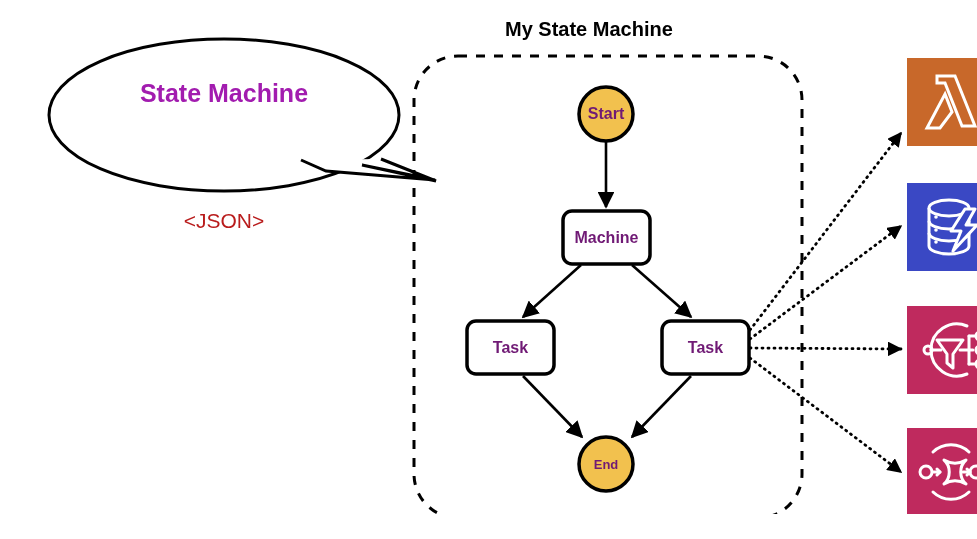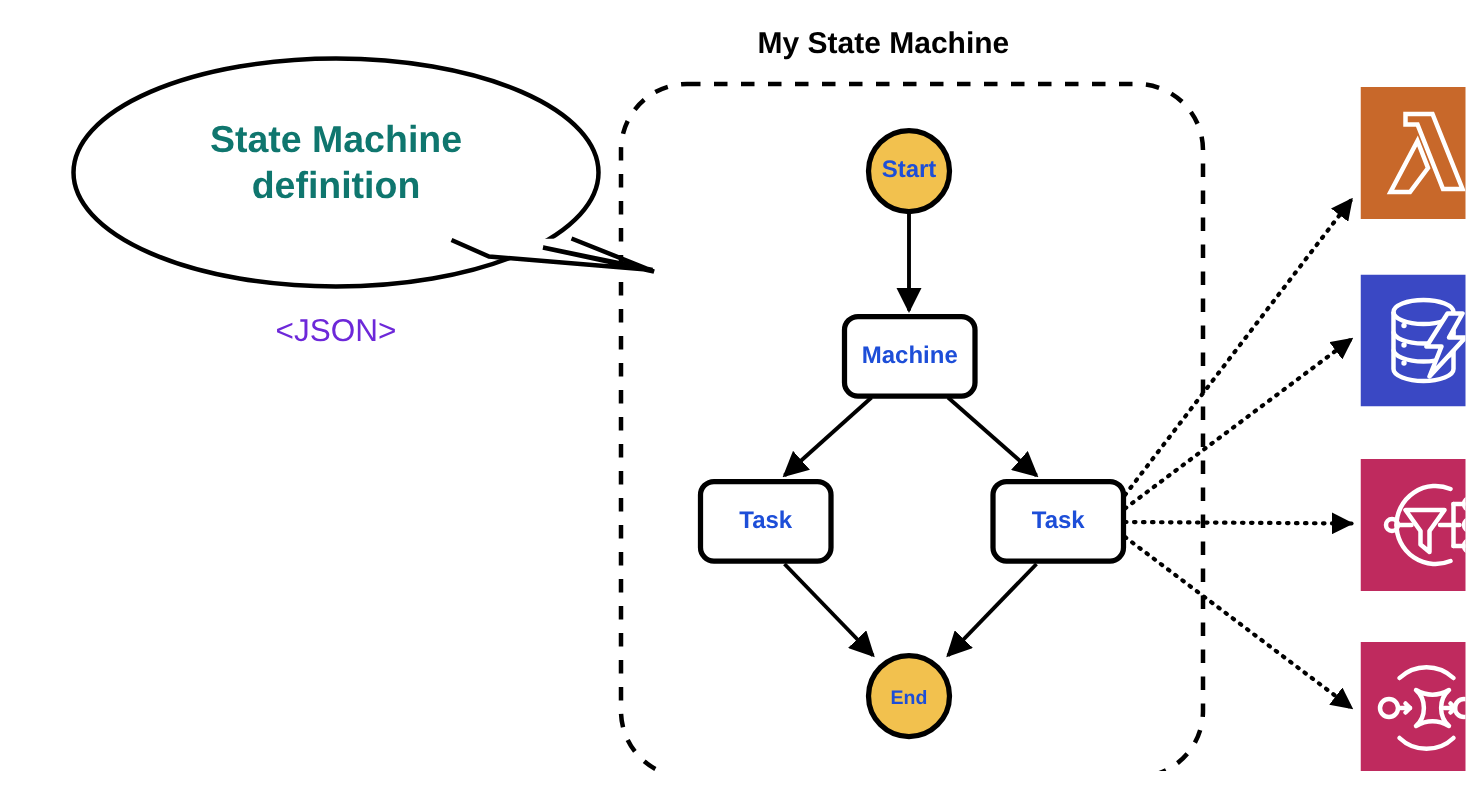--- a/index.html
+++ b/index.html
@@ -24,44 +24,44 @@
     top: 0;
     width: 977px;
     height: 539px;
   }
   .node-label {
     position: absolute;
     display: flex;
     align-items: center;
     justify-content: center;
     font-weight: bold;
-    color: #1d4ed8;
+    color: #701a75;
     pointer-events: none;
     white-space: nowrap;
   }
   .title-text {
     position: absolute;
     font-weight: bold;
     font-size: 20px;
     color: #000000;
     white-space: nowrap;
   }
   .balloon-text {
     position: absolute;
     text-align: center;
     font-weight: bold;
     font-size: 25px;
     line-height: 1.22;
-    color: #0f766e;
+    color: #a21caf;
   }
   .json-text {
     position: absolute;
     text-align: center;
     font-size: 21px;
-    color: #6d28d9;
+    color: #b91c1c;
     white-space: nowrap;
   }
   .svc-tile {
     position: absolute;
     width: 88px;
     height: 88px;
   }
   .svc-tile svg { display: block; width: 88px; height: 88px; }
 </style>
 </head>
@@ -111,21 +111,20 @@
       <line x1="714" y1="358" x2="865" y2="472" marker-end="url(#dotArrow)"></line>
     </g>
 
     <line x1="0" y1="534" x2="977" y2="534" stroke="#000000" stroke-width="2"></line>
   </svg>
 
   <div class="title-text" style="left:469px; top:18px;">My State Machine</div>
 
   <div class="balloon-text" style="left:38px; top:78px; width:300px;">
     <div>State Machine</div>
-    <div>definition</div>
   </div>
 
   <div class="json-text" style="left:38px; top:209px; width:300px;">&lt;JSON&gt;</div>
 
   <div class="node-label" style="left:543px; top:100px; width:54px; height:28px; font-size:16px;">Start</div>
 
   <div class="node-label" style="left:527px; top:224px; width:87px; height:27px; font-size:16px;">Machine</div>
 
   <div class="node-label" style="left:431px; top:334px; width:87px; height:27px; font-size:16px;">Task</div>
 

